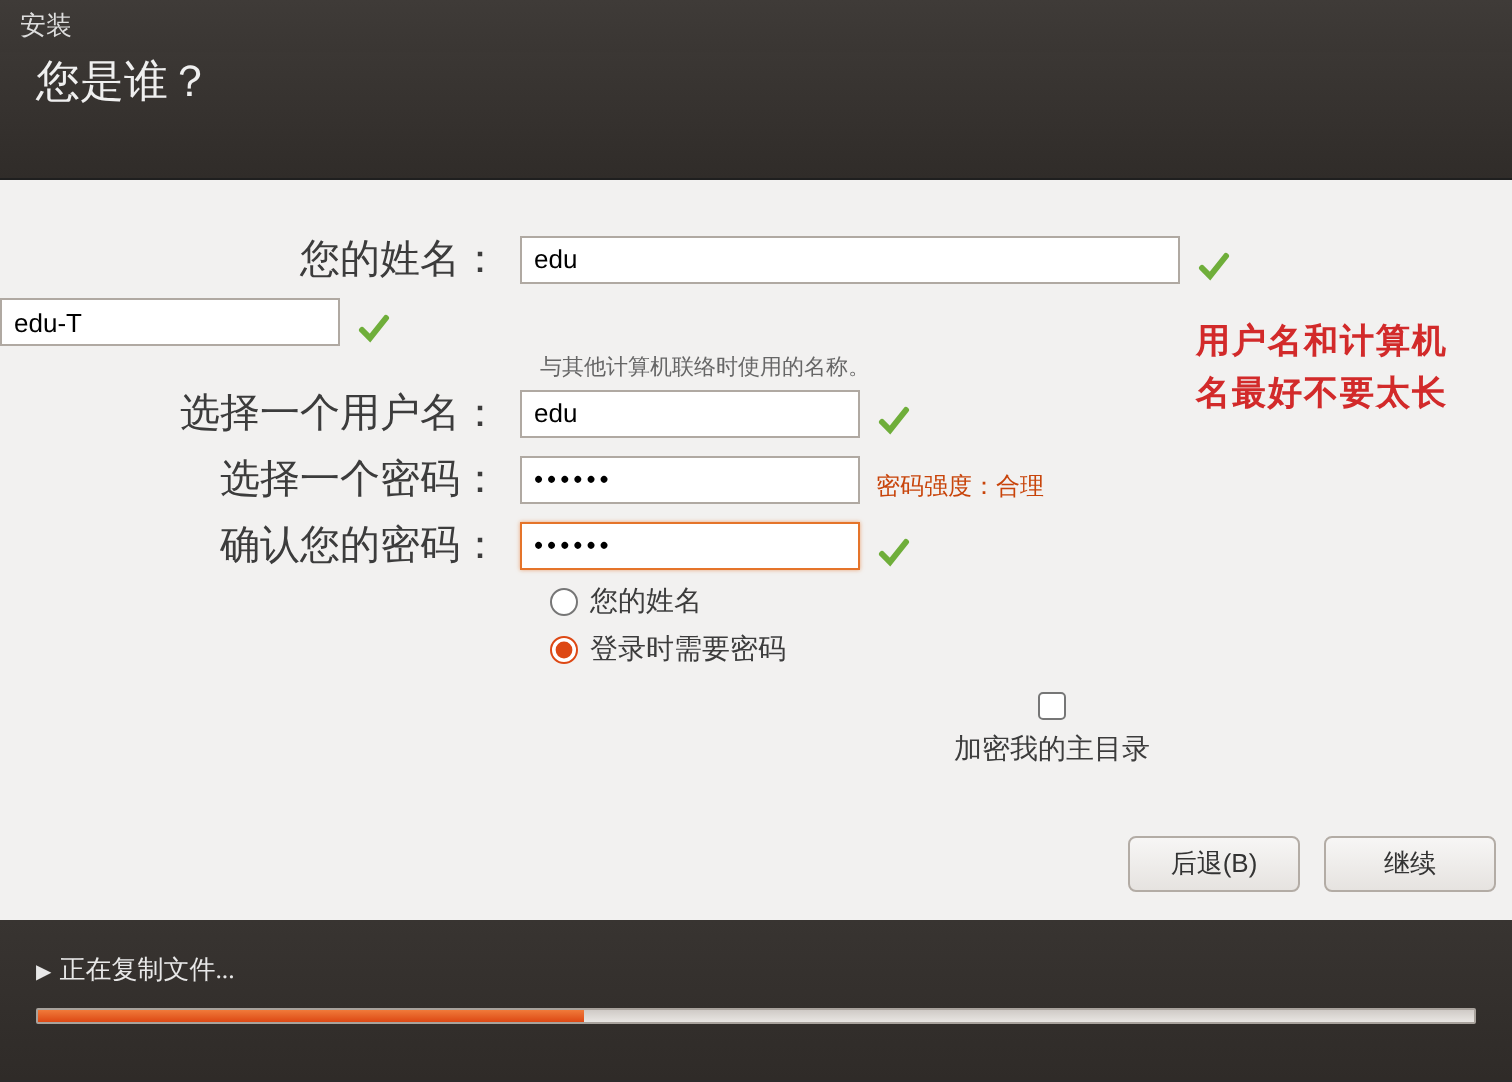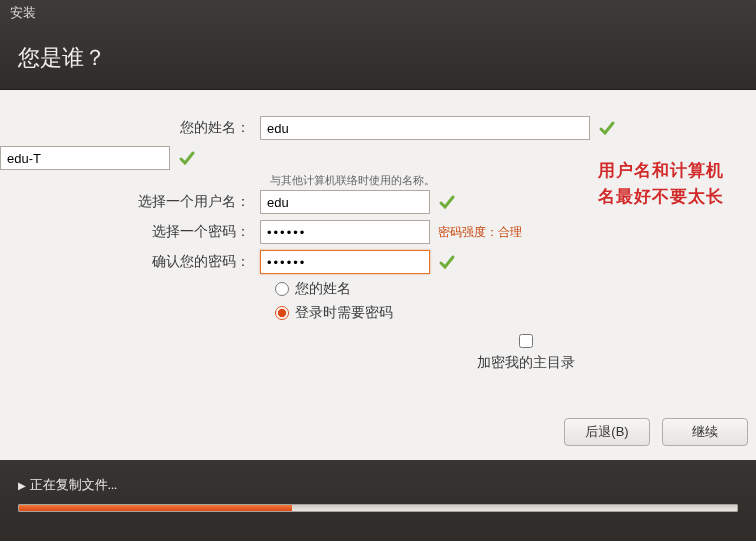--- a/index.html
+++ b/index.html
@@ -16,42 +16,42 @@
   color: #ddd;
   display: flex; align-items: center;
   padding: 0 10px;
   font-size: 13px;
   text-align: right;
 }
 .header {
   height: 64px;
   background: linear-gradient(#3b3734, #302c29);
   color: #efefef;
-  display: flex; align-items: center;
+  display: flex; align-items: flex-start;
   padding: 0 18px;
   font-size: 22px;
   border-bottom: 1px solid #1f1f1f;
 }
 .content {
   background: #f2f1f0;
   height: 370px;
   position: relative;
   padding-top: 26px;
 }
 .form-row {
   display: flex; align-items: center;
   margin-bottom: 6px;
 }
 .form-row .label {
   width: 260px; text-align: right;
   padding-right: 10px;
   color: #3c3c3c;
-  font-size: 14px;
-}
-.form-row .field { display: flex; align-items: center; gap: 8px; }
+  font-size: 20px;
+}
+.form-row .field { display: flex; align-items: flex-end; gap: 8px; }
 input[type=text], input[type=password] {
   height: 24px;
   border: 1px solid #b0a9a2;
   background: #fff;
   padding: 0 6px;
   font-size: 13px;
   outline: none;
 }
 input.highlit {
   border: 1px solid #e5742a;

